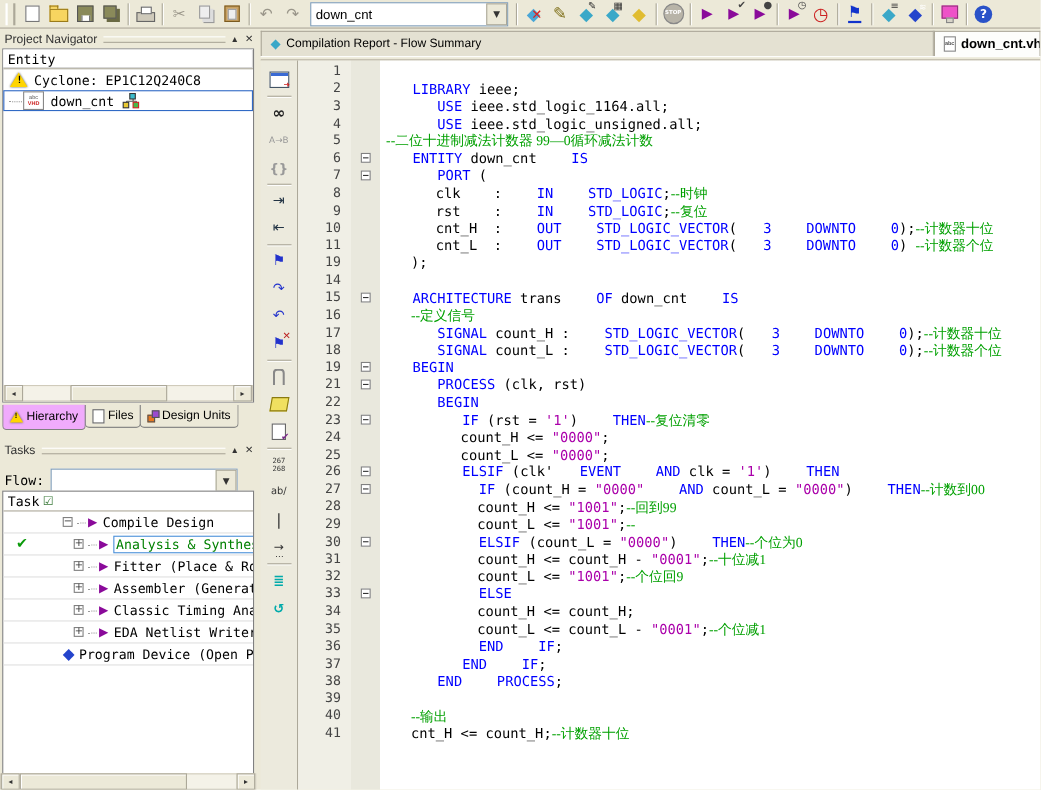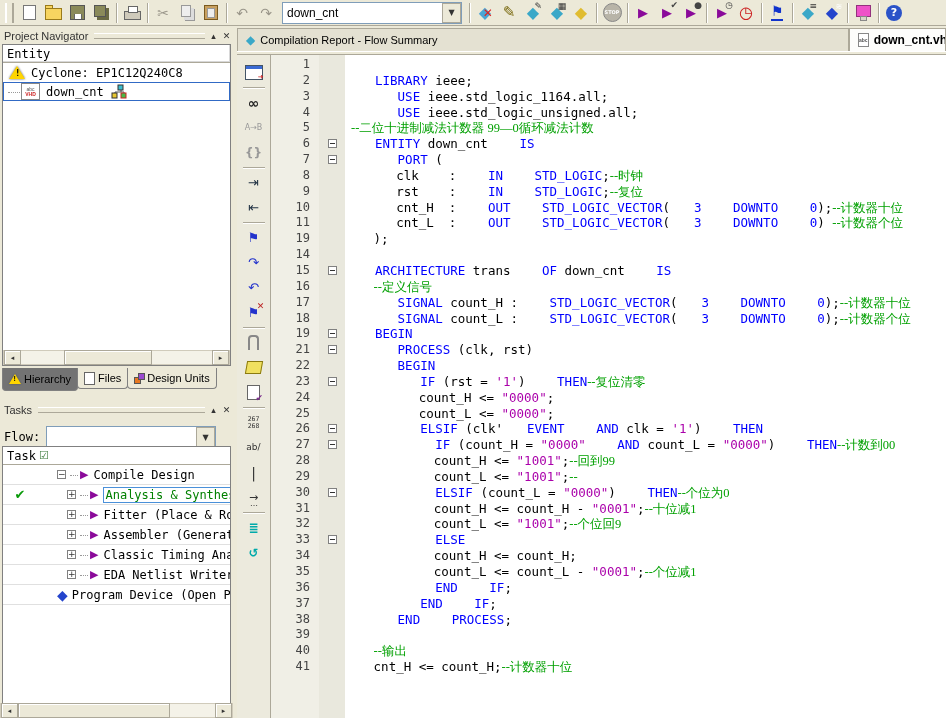--- a/index.html
+++ b/index.html
@@ -73,21 +73,21 @@
   
   .hscroll{position:absolute;height:15px;background:#f4f2e8;border:1px solid #d0cbbb;box-sizing:border-box;display:flex;align-items:center;}
   .sb-btn{width:15px;height:13px;background:#ece9d8;border:1px solid #aca899;box-shadow:inset 1px 1px 0 #fff;
           display:flex;align-items:center;justify-content:center;font-size:7px;color:#333;font-family:"DejaVu Sans",sans-serif;flex:0 0 auto;}
   .sb-thumb{height:13px;background:#ece9d8;border:1px solid #aca899;box-shadow:inset 1px 1px 0 #fff;flex:0 0 auto;}
   .sb-track{flex:1;}
 
   .nav-tabs{position:absolute;left:2px;top:368px;width:231px;height:23px;display:flex;align-items:flex-start;}
   .ntab{height:20px;display:flex;align-items:center;gap:3px;padding:0 6px;border:1px solid #808080;border-top:none;
         border-radius:0 0 4px 4px;background:#ece9d8;font-size:11px;margin-right:-1px;white-space:nowrap;}
-  .ntab.active{background:#737373;height:22px;font-weight:normal;z-index:2;text-align:center;}
+  .ntab.active{background:#f0abfc;height:22px;font-weight:normal;z-index:2;text-align:center;}
   .fic-doc{width:9px;height:11px;background:#fff;border:1px solid #666;box-shadow:inset 0 2px 0 #fff;}
   .fic-du{width:10px;height:10px;position:relative;}
   .fic-du::before{content:"";position:absolute;left:0;top:4px;width:5px;height:5px;background:#e87820;border:1px solid #555;}
   .fic-du::after{content:"";position:absolute;left:4px;top:0;width:5px;height:5px;background:#9a4ad0;border:1px solid #555;}
 
   
   .flow-row{position:absolute;left:4px;top:420px;width:227px;height:34px;display:flex;align-items:center;}
   .flow-combo{width:168px;height:20px;background:#fff;border:1px solid #7f9db9;display:flex;align-items:center;margin-left:6px;}
   .flow-combo .val{flex:1;padding-left:13px;font-family:Liberation Mono, monospace;font-size:12px;margin-top:44px;}
   .task-box{position:absolute;left:2px;top:446px;width:229px;height:272px;background:#fff;border:1px solid #808080;box-sizing:border-box;overflow:hidden;}

